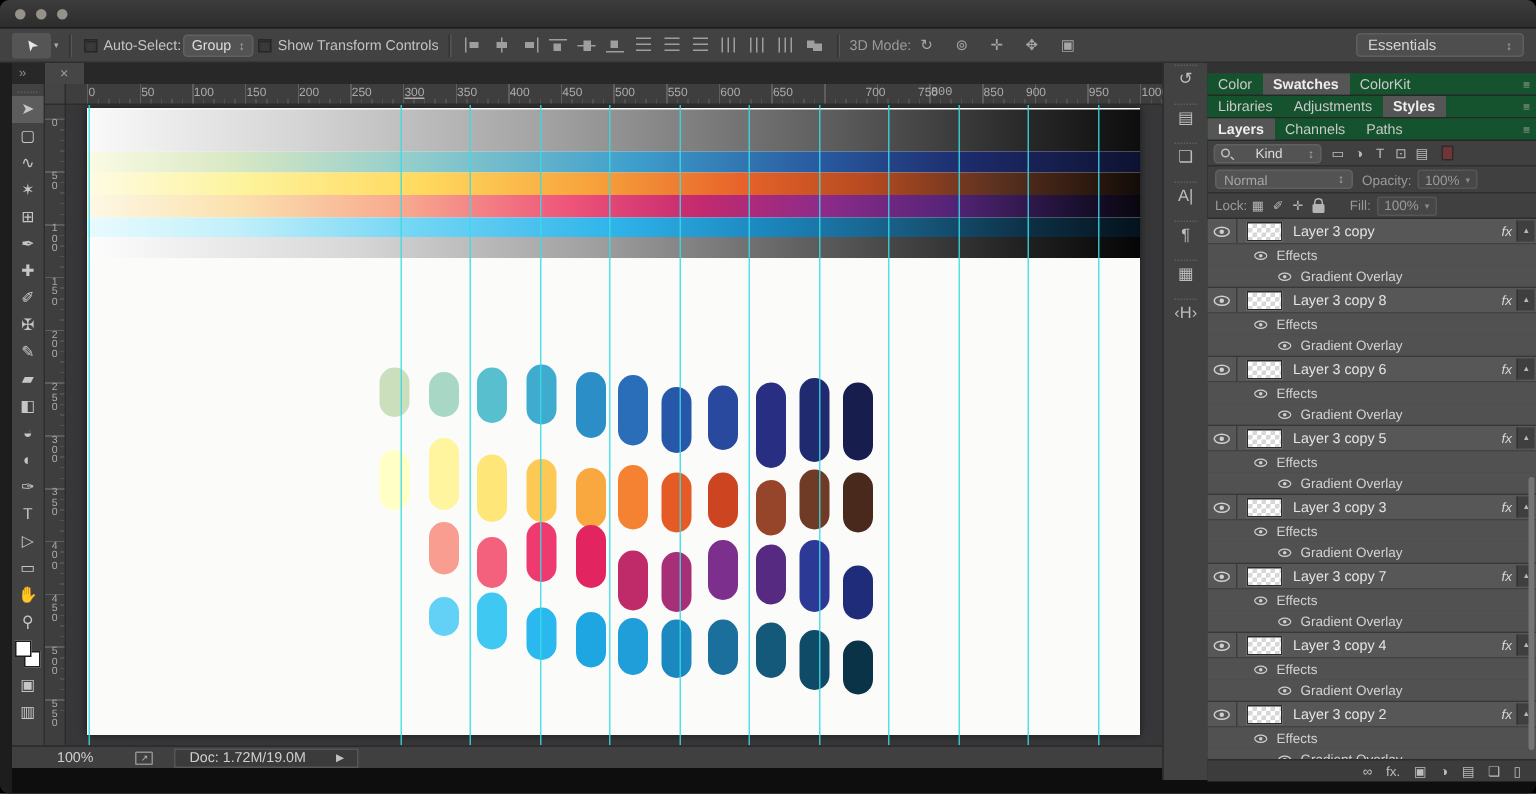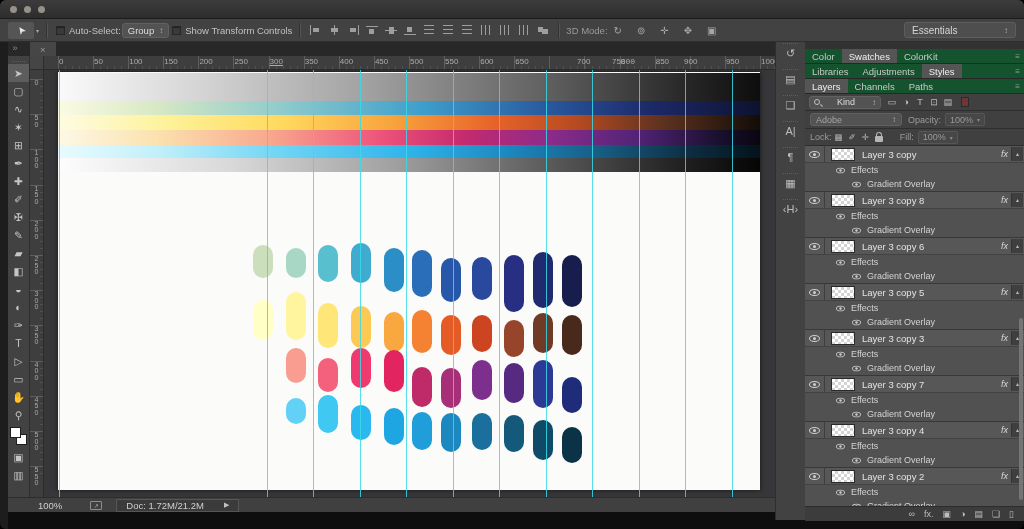--- a/index.html
+++ b/index.html
@@ -76,21 +76,21 @@
   .ttab{position:absolute;left:22px;top:0;height:14px;width:110px;background:#4a4a4a;color:#d2d2d2;font-size:10px;
         display:flex;align-items:center;justify-content:center;}
   
   .dockstrip{position:absolute;left:775px;top:42px;width:30px;height:478px;background:#424242;border-left:1px solid #2e2e2e;}
   .dock-ico{height:26px;text-align:center;color:#bdbdbd;font-size:11px;line-height:22px;position:relative;}
   .dock-ico::before{content:"";position:absolute;left:7px;right:7px;top:1px;border-top:1px dotted #5e5e5e;}
   
   .panels{position:absolute;left:805px;top:42px;width:219px;height:478px;background:#404040;}
   .tabrow{height:15px;background:#14532d;display:flex;align-items:stretch;border-bottom:1px solid #272727;}
   .ptab{padding:0 7px;font-size:9.5px;color:#c9c9c9;display:flex;align-items:center;}
-  .ptab.on{background:#555;color:#eee;font-weight:normal;}
+  .ptab.on{background:#555;color:#eee;font-weight:bold;}
   .pmenu{margin-left:auto;color:#9a9a9a;font-size:8px;display:flex;align-items:center;padding-right:4px;}
   .filterrow{height:17px;display:flex;align-items:center;gap:4px;padding:0 4px;border-bottom:1px solid #2e2e2e;}
   .select.small{height:13px;margin:0;padding:0 4px;gap:4px;font-size:9px;flex:0 0 72px;justify-content:space-between;}
   .mag{width:6px;height:6px;border:1px solid #c0c0c0;border-radius:50%;position:relative;display:inline-block;}
   .mag::after{content:"";position:absolute;left:5px;top:5px;width:3px;height:1px;background:#c0c0c0;transform:rotate(45deg);}
   .fico{font-size:9px;color:#bdbdbd;width:14px;text-align:center;}
   .ftoggle{width:8px;height:10px;background:#6e3636;border:1px solid #2b2b2b;margin-left:2px;}
   .blendrow{height:18px;display:flex;align-items:center;padding:0 5px;border-bottom:1px solid #2e2e2e;font-size:9px;color:#9a9a9a;}
   .select.blend{height:13px;flex:0 0 92px;justify-content:space-between;font-size:9px;color:#a5a5a5;margin:0 6px 0 0;}
   .valbox{height:13px;background:#474747;border:1px solid #565656;border-radius:2px;display:flex;align-items:center;gap:4px;
@@ -348,21 +348,21 @@
       <span class="guide" style="left: 548px; background: rgb(56, 219, 230);"></span>
       <span class="guide" style="left: 595px; background: rgb(56, 219, 230);"></span>
       <span class="guide" style="left: 641px; background: rgb(56, 219, 230);"></span>
       <span class="guide" style="left: 688px; background: rgb(56, 219, 230);"></span>
     </div>
 
   <div class="statusbar">
     <span class="zoomval">100%</span>
     <span class="share">↗</span>
     <span class="docinfo">
-      <span>Doc: 1.72M/21.2M</span>
+      <span>Doc: 1.72M/19.0M</span>
       <span class="arr">▶</span>
     </span>
   </div>
 
 
   <div class="dockstrip" id="dockstrip">
       <span class="dock-ico" style="display: block;">↺</span>
       <span class="dock-ico" style="display: block;">▤</span>
       <span class="dock-ico" style="display: block;">❏</span>
       <span class="dock-ico" style="display: block;">A|</span>
@@ -401,21 +401,21 @@
           <span class="fico">▭</span>
           <span class="fico">◑</span>
           <span class="fico">T</span>
           <span class="fico">⊡</span>
           <span class="fico">▤</span>
         </span>
       <span class="ftoggle"></span>
     </div>
     <div class="blendrow">
       <span class="select blend">
-          <span>Adobe</span>
+          <span>Normal</span>
           <span class="ud">↕</span>
         </span>
       <span>Opacity:</span>
       <span class="valbox">
           <span>100%</span>
           <span class="dd">▾</span>
         </span>
     </div>
     <div class="lockrow">
       <span>Lock:</span>

